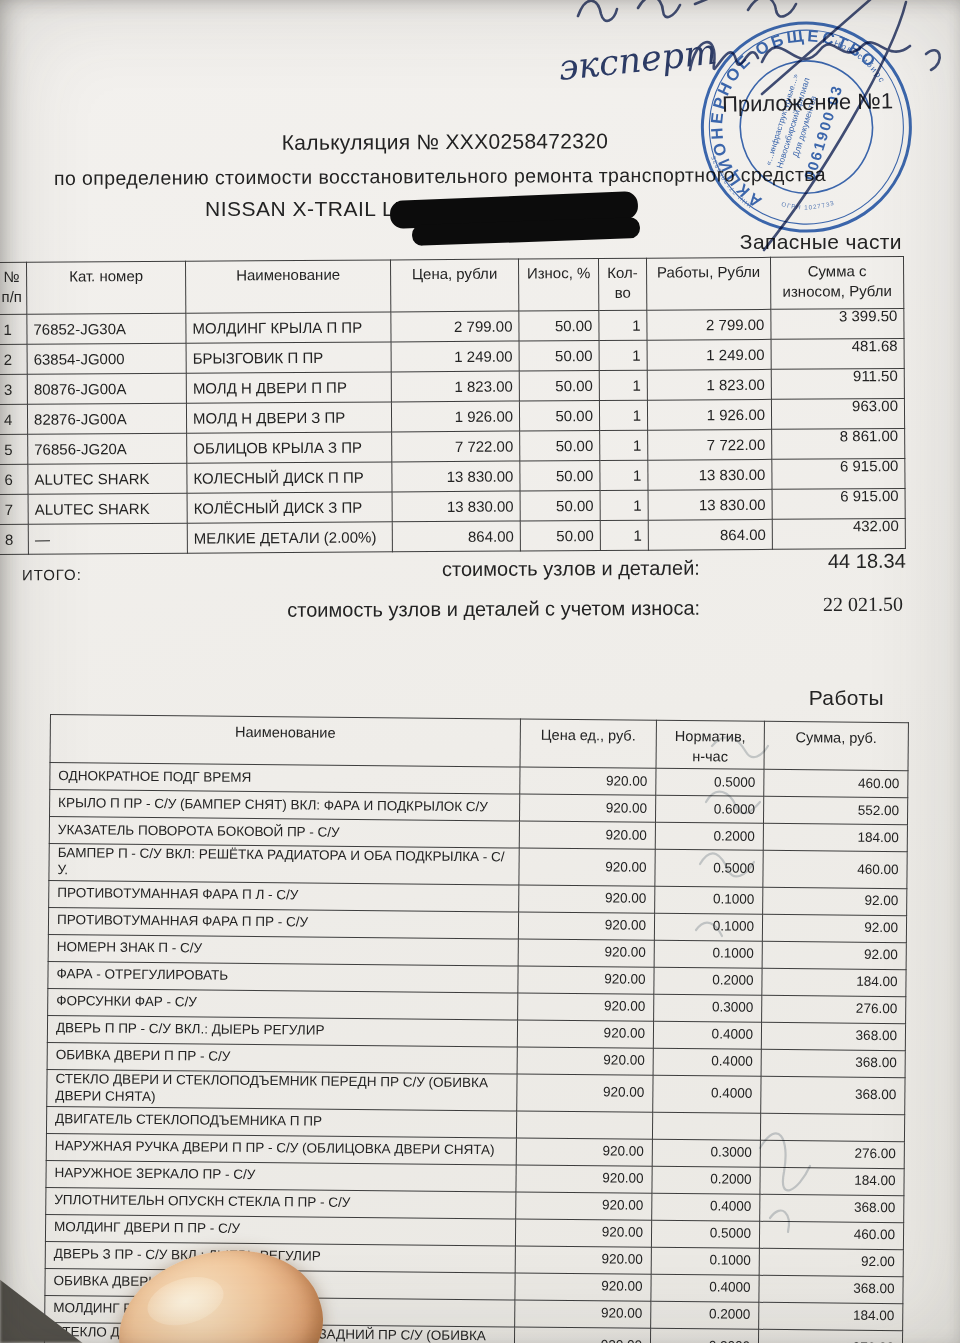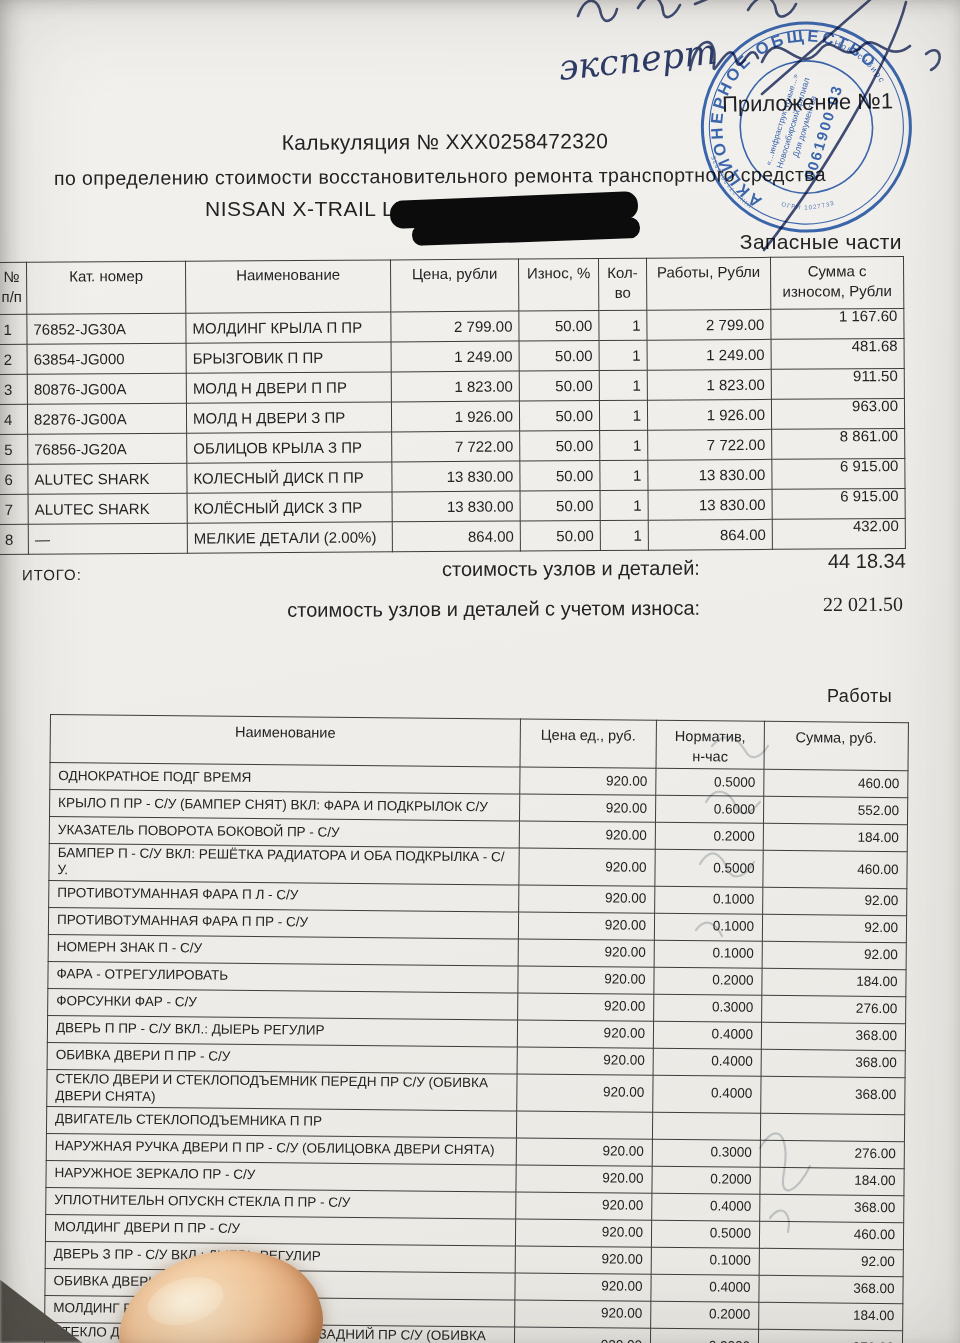--- a/index.html
+++ b/index.html
@@ -16,21 +16,21 @@
   
   .appendix{position:absolute;left:722px;top:90px;font-size:22px;color:#222226;transform:rotate(-1.2deg);z-index:3;}
   .title{position:absolute;left:0;top:130px;width:890px;text-align:center;font-size:21px;letter-spacing:.3px;transform:rotate(-.3deg);}
   .subtitle{position:absolute;left:0;top:165px;width:880px;text-align:center;font-size:19.5px;letter-spacing:.4px;transform:rotate(-.3deg);}
   .vehicle{position:absolute;left:205px;top:197px;font-size:21px;letter-spacing:.5px;}
   .veh-frag{position:absolute;left:600px;top:202px;font-size:20px;z-index:1;}
   .redact{position:absolute;background:#0c0c0c;z-index:2;}
   .redact.b1{left:390px;top:196px;width:248px;height:28px;border-radius:13px;transform:rotate(-2.3deg);}
   .redact.b2{left:412px;top:221px;width:228px;height:21px;border-radius:10px;transform:rotate(-2deg);}
   .parts-label{position:absolute;right:58px;top:230px;font-size:21px;letter-spacing:.4px;}
-  .works-label{position:absolute;right:68px;top:686px;font-size:18px;letter-spacing:.4px;}
+  .works-label{position:absolute;right:76px;top:686px;font-size:21px;letter-spacing:.4px;}
   
   table{border-collapse:collapse;table-layout:fixed;width:100%;}
   th,td{border:1px solid #3d3d3d;overflow:hidden;}
   th{font-weight:normal;white-space:pre-line;vertical-align:top;padding:4px 2px 2px;line-height:1.35;}
   .parts-wrap{position:absolute;left:-4px;top:262px;width:907px;transform:rotate(-.38deg);transform-origin:0 0;}
   .parts-wrap th{font-size:15px;height:52px;}
   .parts-wrap td{height:30px;font-size:15px;padding:1px 6px;}
   .c-name{padding-left:6px;}
   .num{text-align:right;font-variant-numeric:tabular-nums;}
   .c-num{text-align:left;padding-left:3px;}
@@ -105,21 +105,21 @@
         </thead>
       <tbody id="parts-body">
           <tr>
             <td class="c-num">1</td>
             <td class="c-cat">76852-JG30A</td>
             <td class="c-name">МОЛДИНГ КРЫЛА П ПР</td>
             <td class="num">2 799.00</td>
             <td class="num">50.00</td>
             <td class="num">1</td>
             <td class="num">2 799.00</td>
-            <td class="num c-sumw">1 167.60</td>
+            <td class="num c-sumw">3 399.50</td>
           </tr>
           <tr>
             <td class="c-num">2</td>
             <td class="c-cat">63854-JG000</td>
             <td class="c-name">БРЫЗГОВИК П ПР</td>
             <td class="num">1 249.00</td>
             <td class="num">50.00</td>
             <td class="num">1</td>
             <td class="num">1 249.00</td>
             <td class="num c-sumw">481.68</td>

